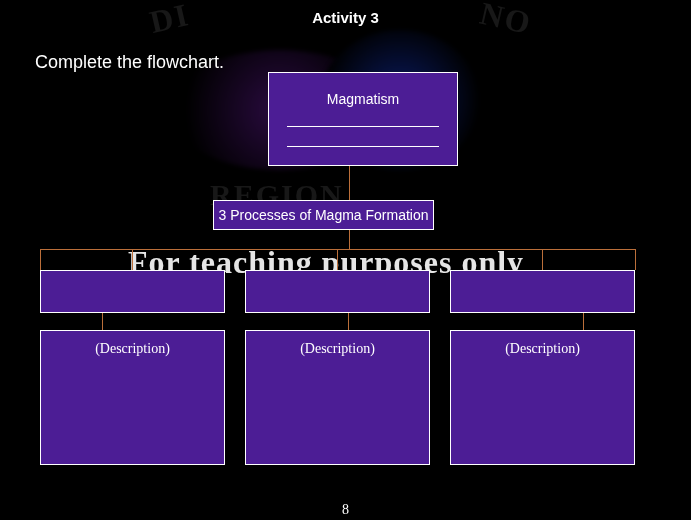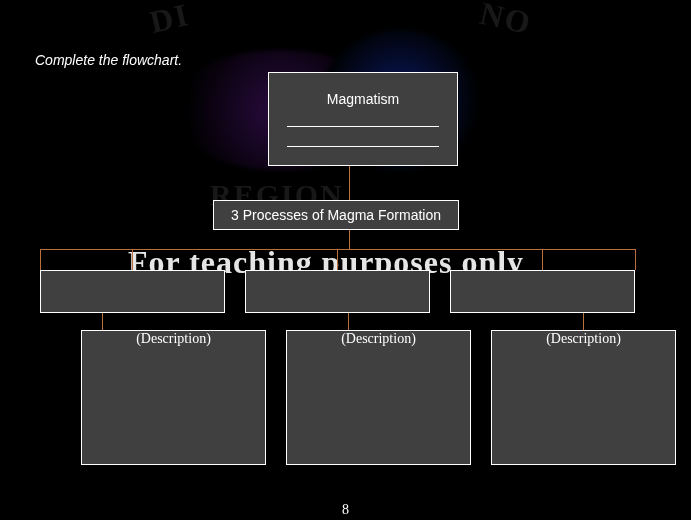--- a/index.html
+++ b/index.html
@@ -44,27 +44,26 @@
     font-family: Arial, Helvetica, sans-serif;
     font-weight: bold;
     font-size: 15px;
     line-height: 1.3;
   }
   .instruction {
     position: absolute;
     top: 52px;
     left: 35px;
     font-family: Arial, Helvetica, sans-serif;
-    font-size: 14px;
-    font-style: italic;
+    font-size: 18px;
   }
 
   .box {
     position: absolute;
-    background: #404040;
+    background: #4c1d95;
     border: 1px solid #fff;
     box-sizing: border-box;
   }
 
   #magmatism-box {
     top: 72px;
     left: 268px;
     width: 190px;
     height: 94px;
     text-align: center;
@@ -74,21 +73,21 @@
   }
   .blank-line {
     border-bottom: 1px solid #fff;
     height: 1px;
     margin: 18px 18px 0 18px;
   }
 
   #processes-box {
     top: 200px;
     left: 213px;
-    width: 246px;
+    width: 221px;
     height: 30px;
     font-family: Arial, Helvetica, sans-serif;
     font-size: 14px;
     display: flex;
     align-items: center;
     justify-content: center;
   }
 
   .proc-box {
     top: 270px;
@@ -97,22 +96,22 @@
   }
   #p1 { left: 40px; }
   #p2 { left: 245px; }
   #p3 { left: 450px; }
 
   .desc-box {
     top: 330px;
     width: 185px;
     height: 135px;
     text-align: center;
+    padding-top: 10px;
     font-size: 14px;
-    margin-left: 41px;
   }
   #d1 { left: 40px; }
   #d2 { left: 245px; }
   #d3 { left: 450px; }
 
   .connector {
     position: absolute;
     background: #bb6f3a;
   }
   
@@ -146,20 +145,21 @@
 <div class="bg-blob" id="blob1"></div>
 <div class="bg-blob" id="blob2"></div>
 <div class="bg-blob" id="blob3"></div>
 
 <div class="bg-ghost" id="gh1">DI</div>
 <div class="bg-ghost" id="gh2">NO</div>
 <div class="bg-ghost" id="gh3">REGION</div>
 <div class="bg-ghost" id="gh4">For teaching purposes only</div>
 
 <div class="header">
+  <div>Activity 3</div>
 </div>
 
 <div class="instruction">Complete the flowchart.</div>
 
 <div class="connector" id="c1"></div>
 <div class="connector" id="c2"></div>
 <div class="connector" id="h1"></div>
 <div class="connector" id="c3"></div>
 <div class="connector" id="c4"></div>
 <div class="connector" id="c5"></div>

